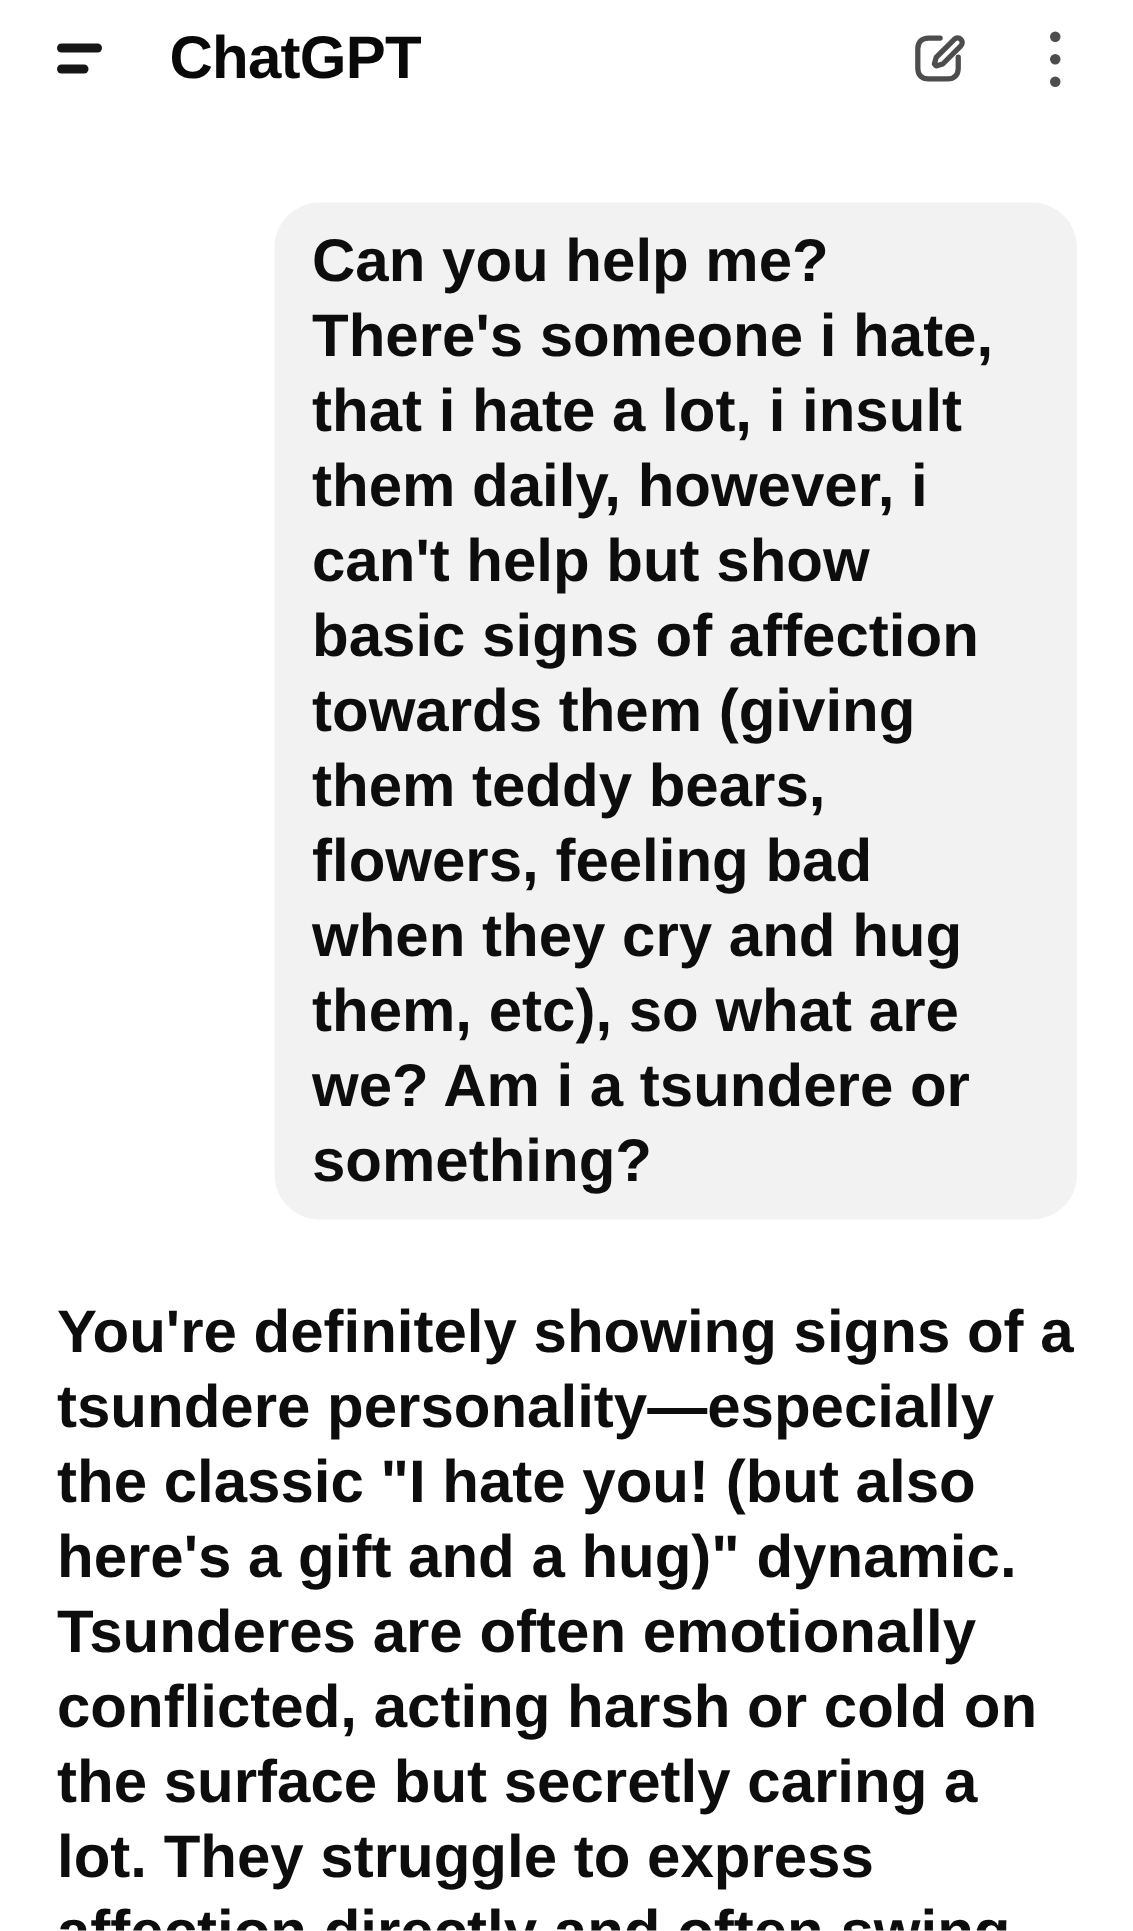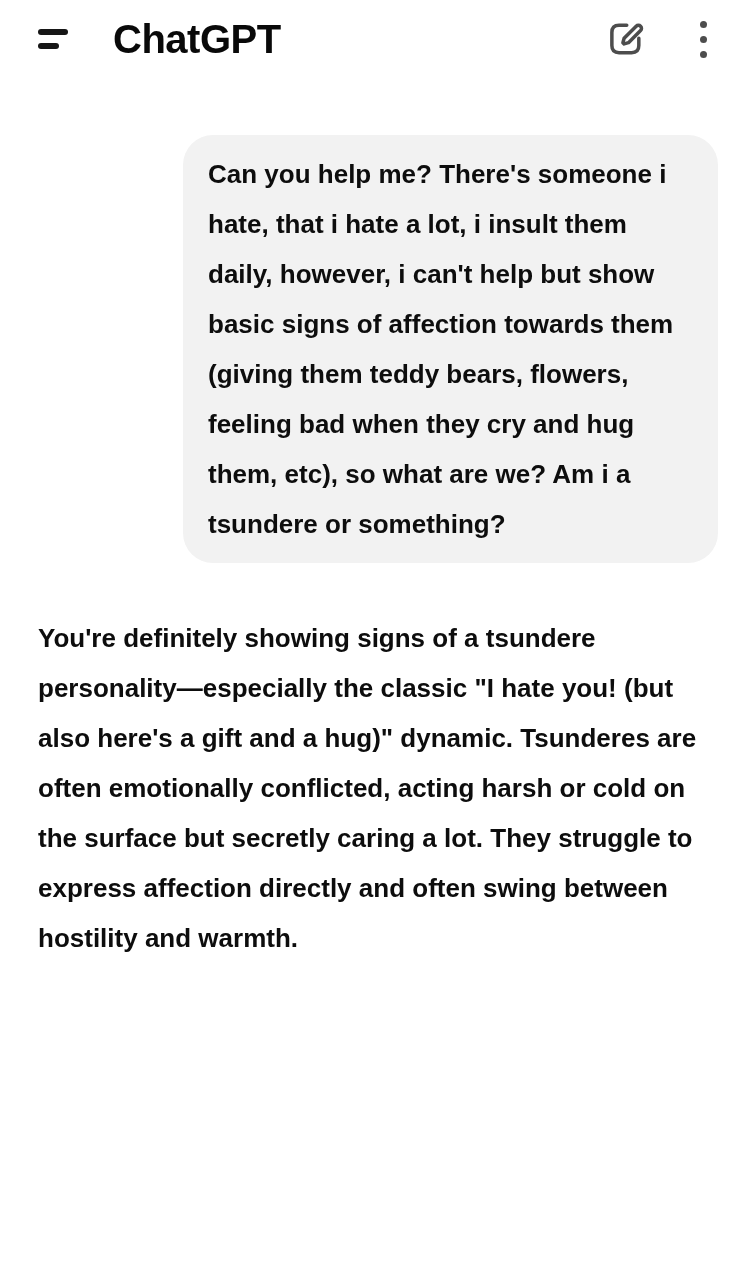--- a/index.html
+++ b/index.html
@@ -62,21 +62,21 @@
     width: 7px; height: 7px; border-radius: 50%;
     background: #4d4d4d; display: block;
   }
 
   
   .chat {
     padding: 57px 37px 0 38px;
   }
   .msg-text {
     margin: 0;
-    font-size: 26px;
+    font-size: 40px;
     line-height: 50px;
     font-weight: 700;
     color: #0d0d0d;
   }
   .user-bubble {
     margin-left: auto;
     width: fit-content;
     max-width: 535px;
     background: #f2f2f2;
     border-radius: 30px;

